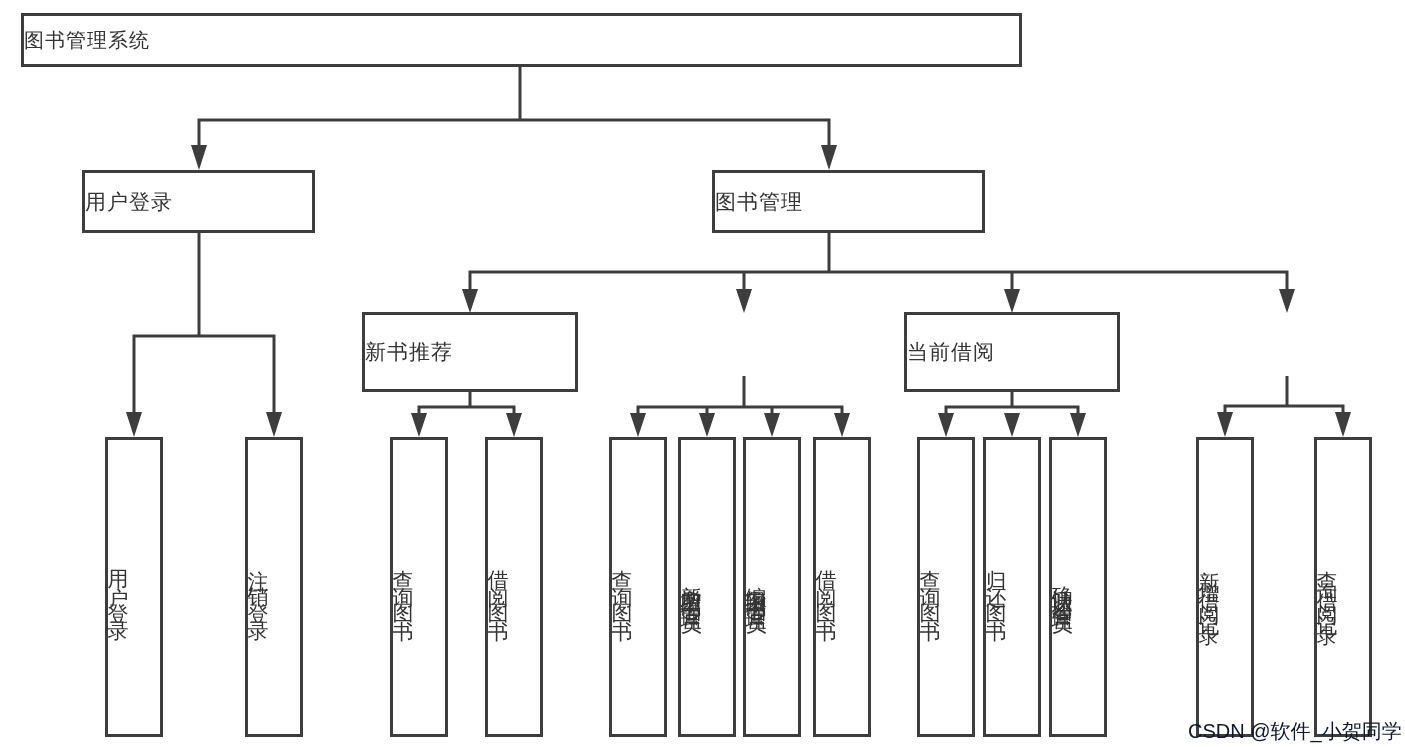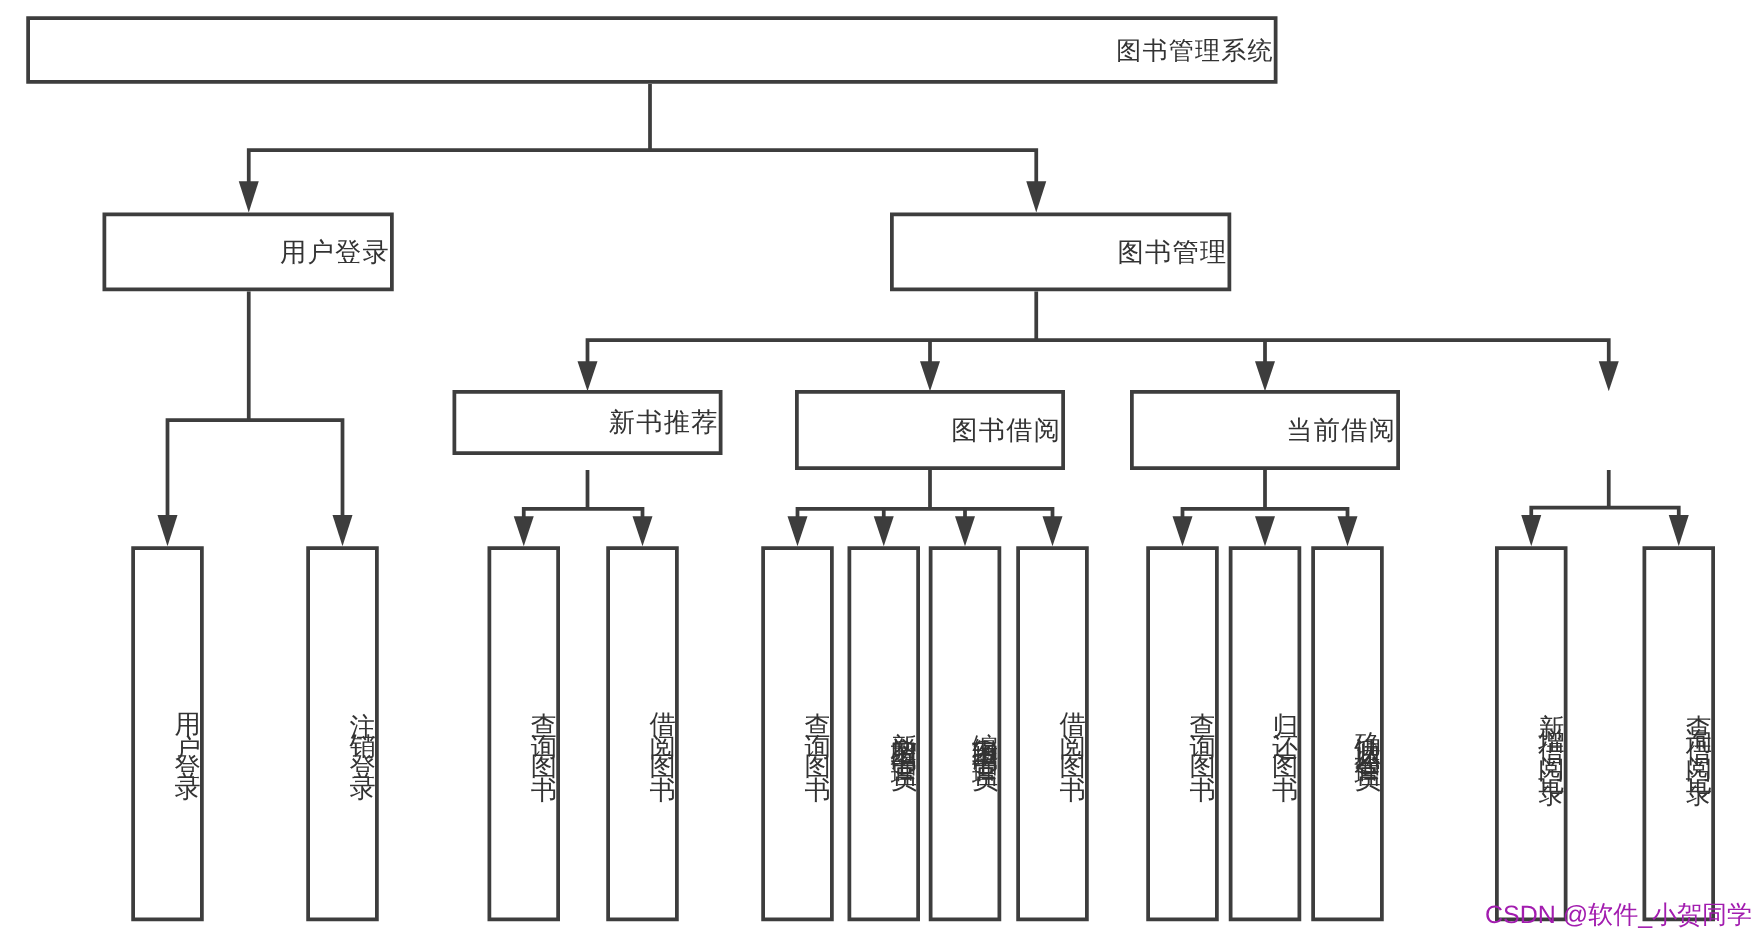--- a/index.html
+++ b/index.html
@@ -11,23 +11,22 @@
     overflow:hidden;
   }
   svg.connectors{position:absolute;left:0;top:0;width:1405px;height:747px;}
   .box{
     position:absolute;
     background:#ffffff;
     border:3px solid #3d3d3d;
     box-sizing:border-box;
     display:flex;
     align-items:center;
-    justify-content:flex-end;
+    justify-content:flex-start;
     color:#333333;
-    padding-left:32px;
   }
   .hlabel{
     font-size:21px;
     color:#333333;
     letter-spacing:1px;
     white-space:nowrap;
   }
   .root .hlabel{font-size:20px;}
   .vlabel{
     writing-mode:vertical-rl;
@@ -37,21 +36,21 @@
     line-height:1;
   }
   .ls4{letter-spacing:17px;}
   .ls6{letter-spacing:11px;}
   .ls9{letter-spacing:4px;}
   .watermark{
     position:absolute;
     left:1188px;
     top:718px;
     font-size:20px;
-    color:#a21caf;
+    color:#0f172a;
     white-space:nowrap;
   }
 </style>
 </head>
 <body>
 
 <div id="canvas">
 
   <svg class="connectors" viewBox="0 0 1405 747" xmlns="http://www.w3.org/2000/svg">
     <g stroke="#3d3d3d" stroke-width="3" fill="none">
@@ -115,27 +114,24 @@
     <span class="hlabel">图书管理系统</span>
   </div>
 
   <div class="box" style="left:82px;top:170px;width:233px;height:63px">
     <span class="hlabel">用户登录</span>
   </div>
   <div class="box" style="left:712px;top:170px;width:273px;height:63px">
     <span class="hlabel">图书管理</span>
   </div>
 
-  <div class="box" style="left:362px;top:312px;width:216px;height:52px">
+  <div class="box" style="left:362px;top:312px;width:216px;height:80px">
     <span class="hlabel">新书推荐</span>
   </div>
-  <div class="box" style="left:636px;top:312px;width:216px;height:64px">
-    <span class="hlabel">图书借阅</span>
-  </div>
-  <div class="box" style="left:904px;top:312px;width:216px;height:64px">
+  <div class="box" style="left:904px;top:312px;width:216px;height:80px">
     <span class="hlabel">当前借阅</span>
   </div>
 
   <div class="box" style="left:105px;top:437px;width:58px;height:300px">
     <span class="vlabel ls4">用户登录</span>
   </div>
   <div class="box" style="left:245px;top:437px;width:58px;height:300px">
     <span class="vlabel ls4">注销登录</span>
   </div>
 

